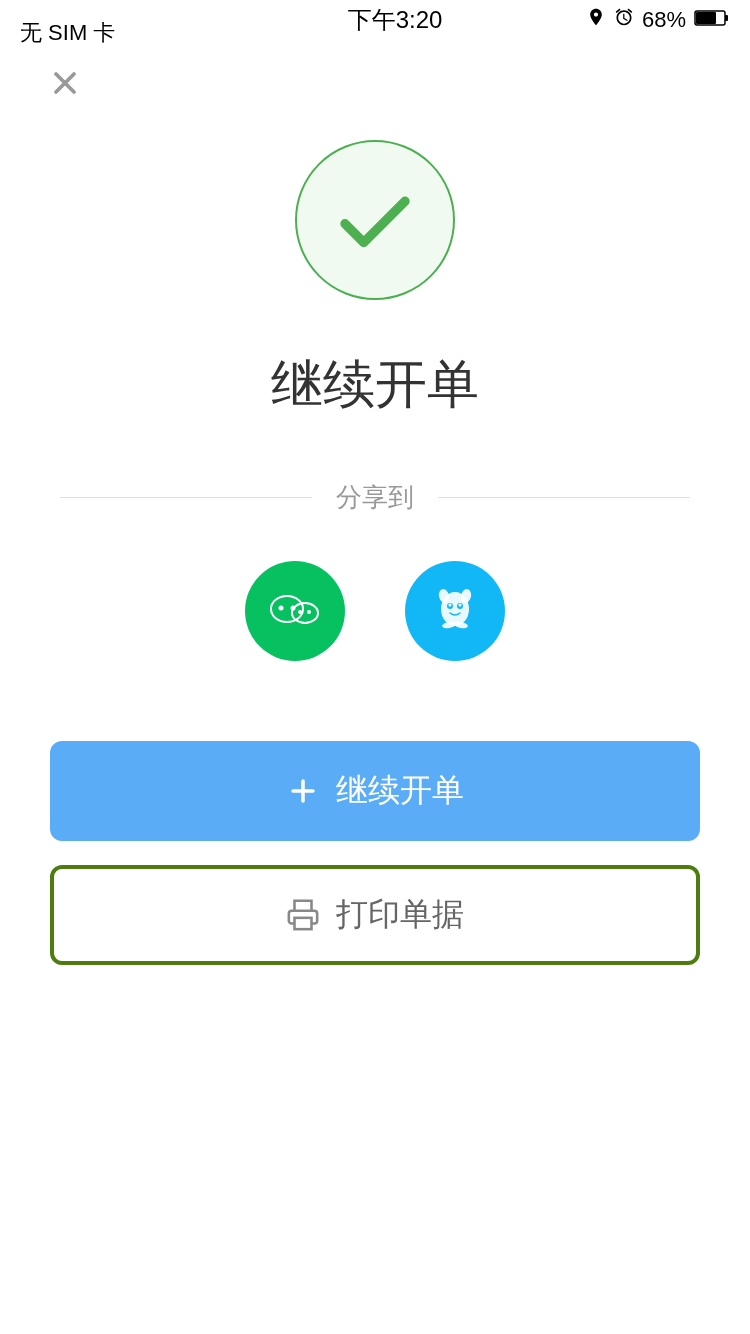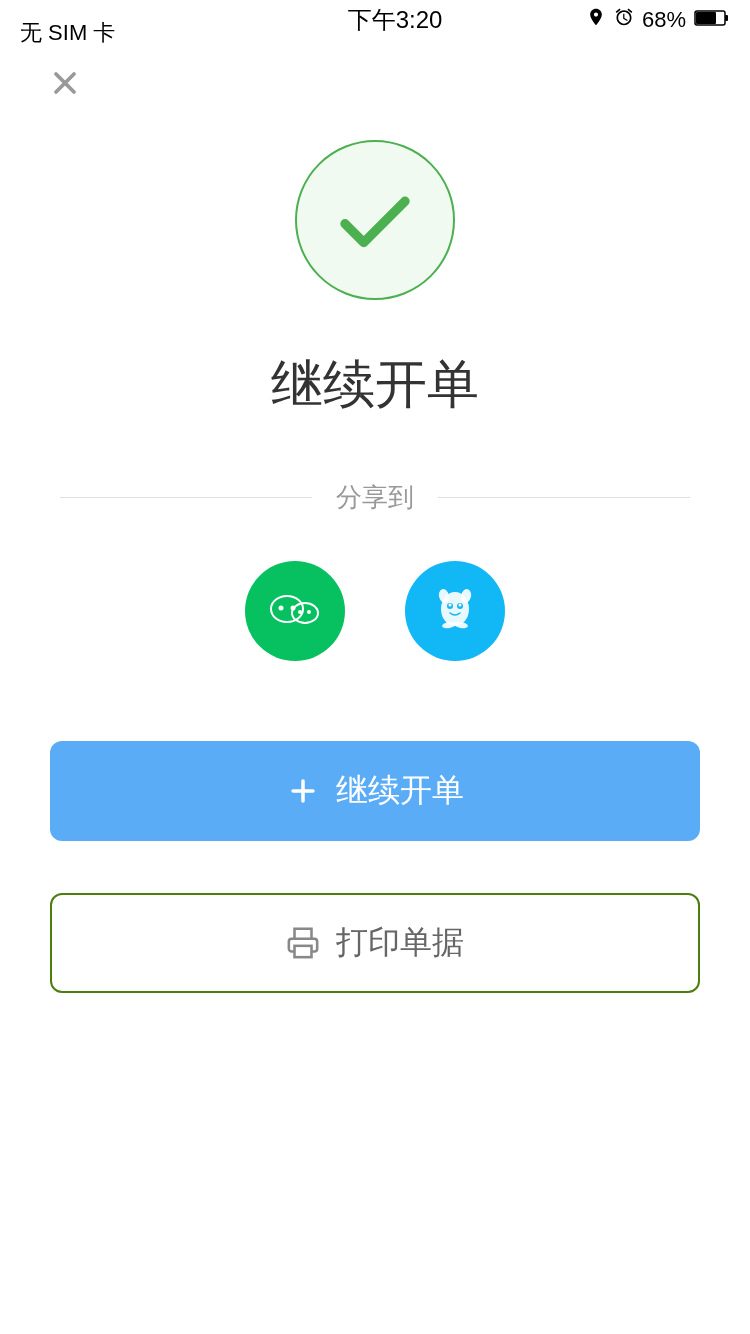--- a/index.html
+++ b/index.html
@@ -165,22 +165,21 @@
       cursor: pointer;
       border: none;
     }
     .action-btn.primary {
       background: #5aacf7;
       color: #fff;
     }
     .action-btn.secondary {
       background: #fff;
       color: #666;
-      border: 2px solid #4d7c0f;
-      margin-top: 28px;
+      border: 4px solid #4d7c0f;
     }
     .action-btn svg {
       width: 34px;
       height: 34px;
     }
   </style>
 </head>
 <body>
 
 <div class="status-bar">

